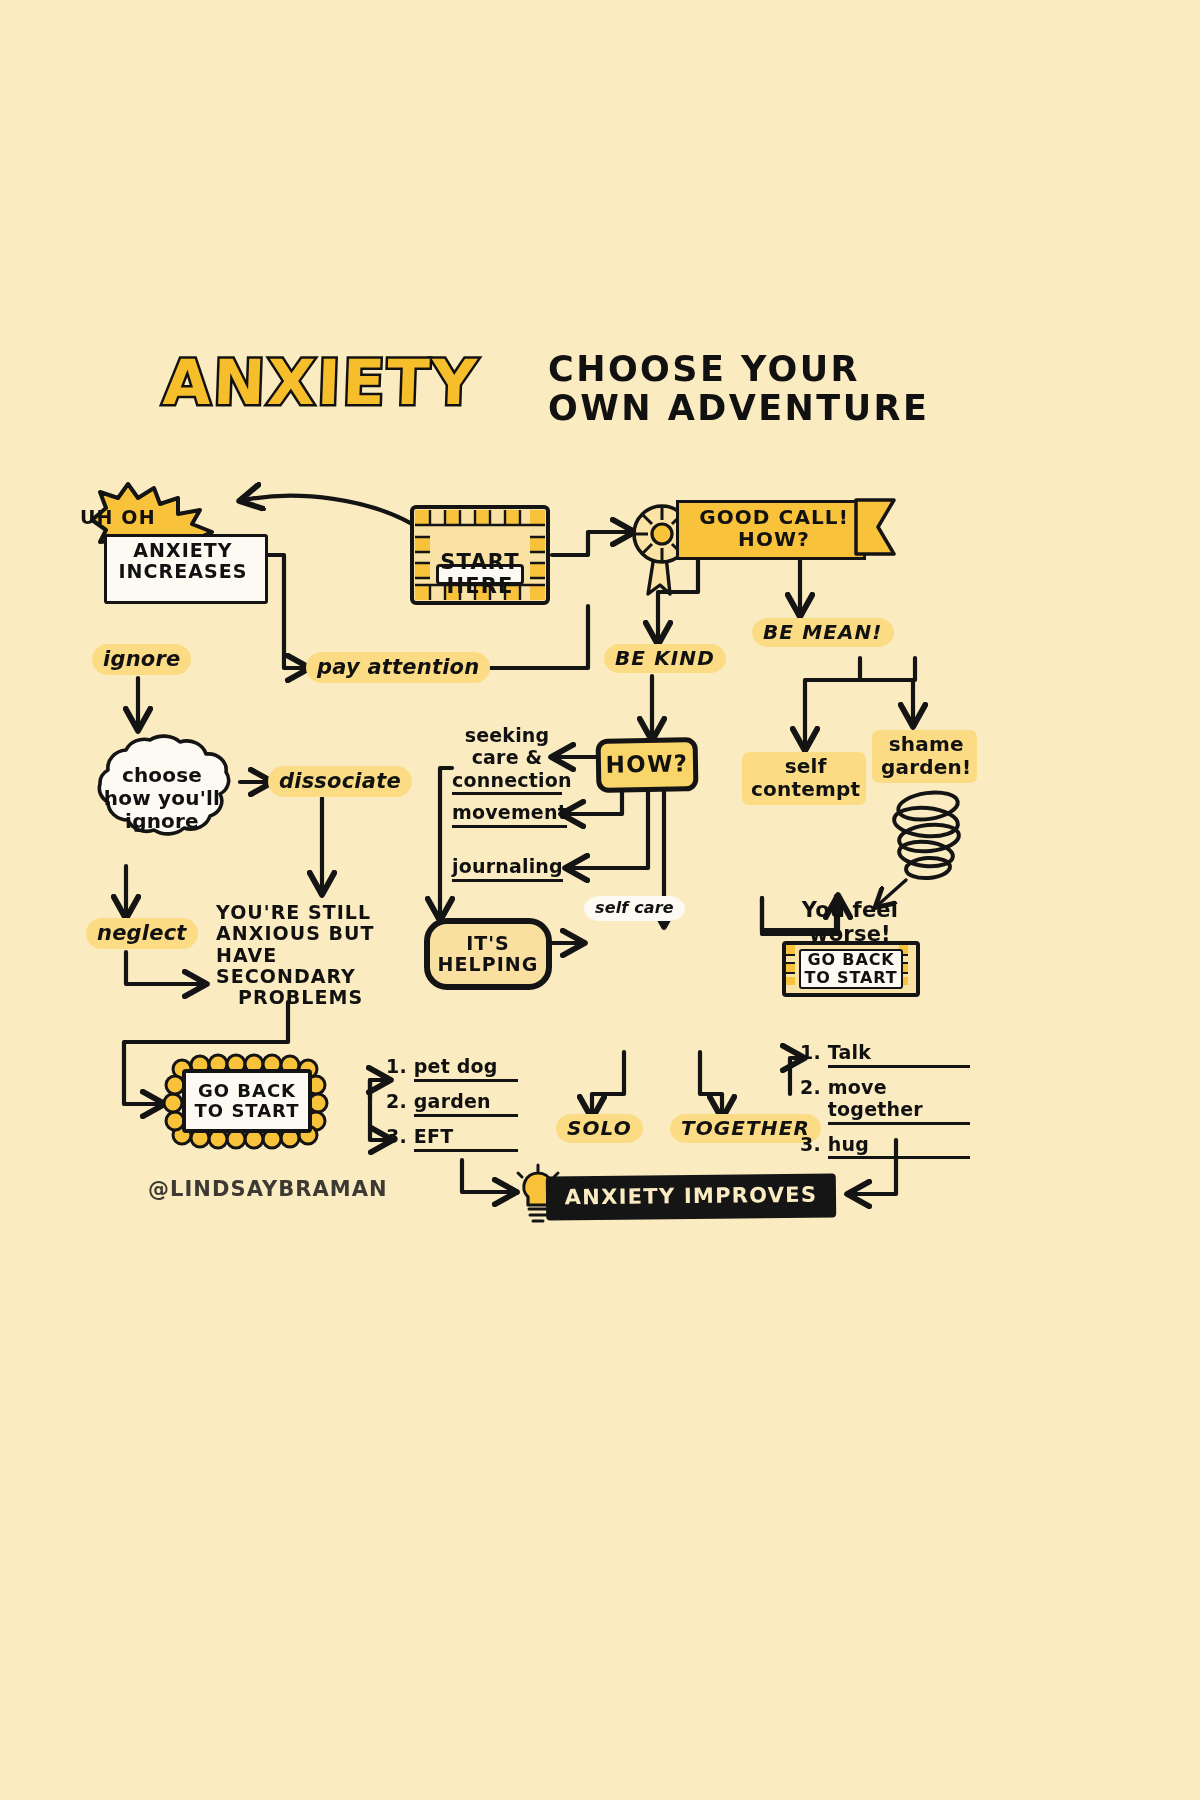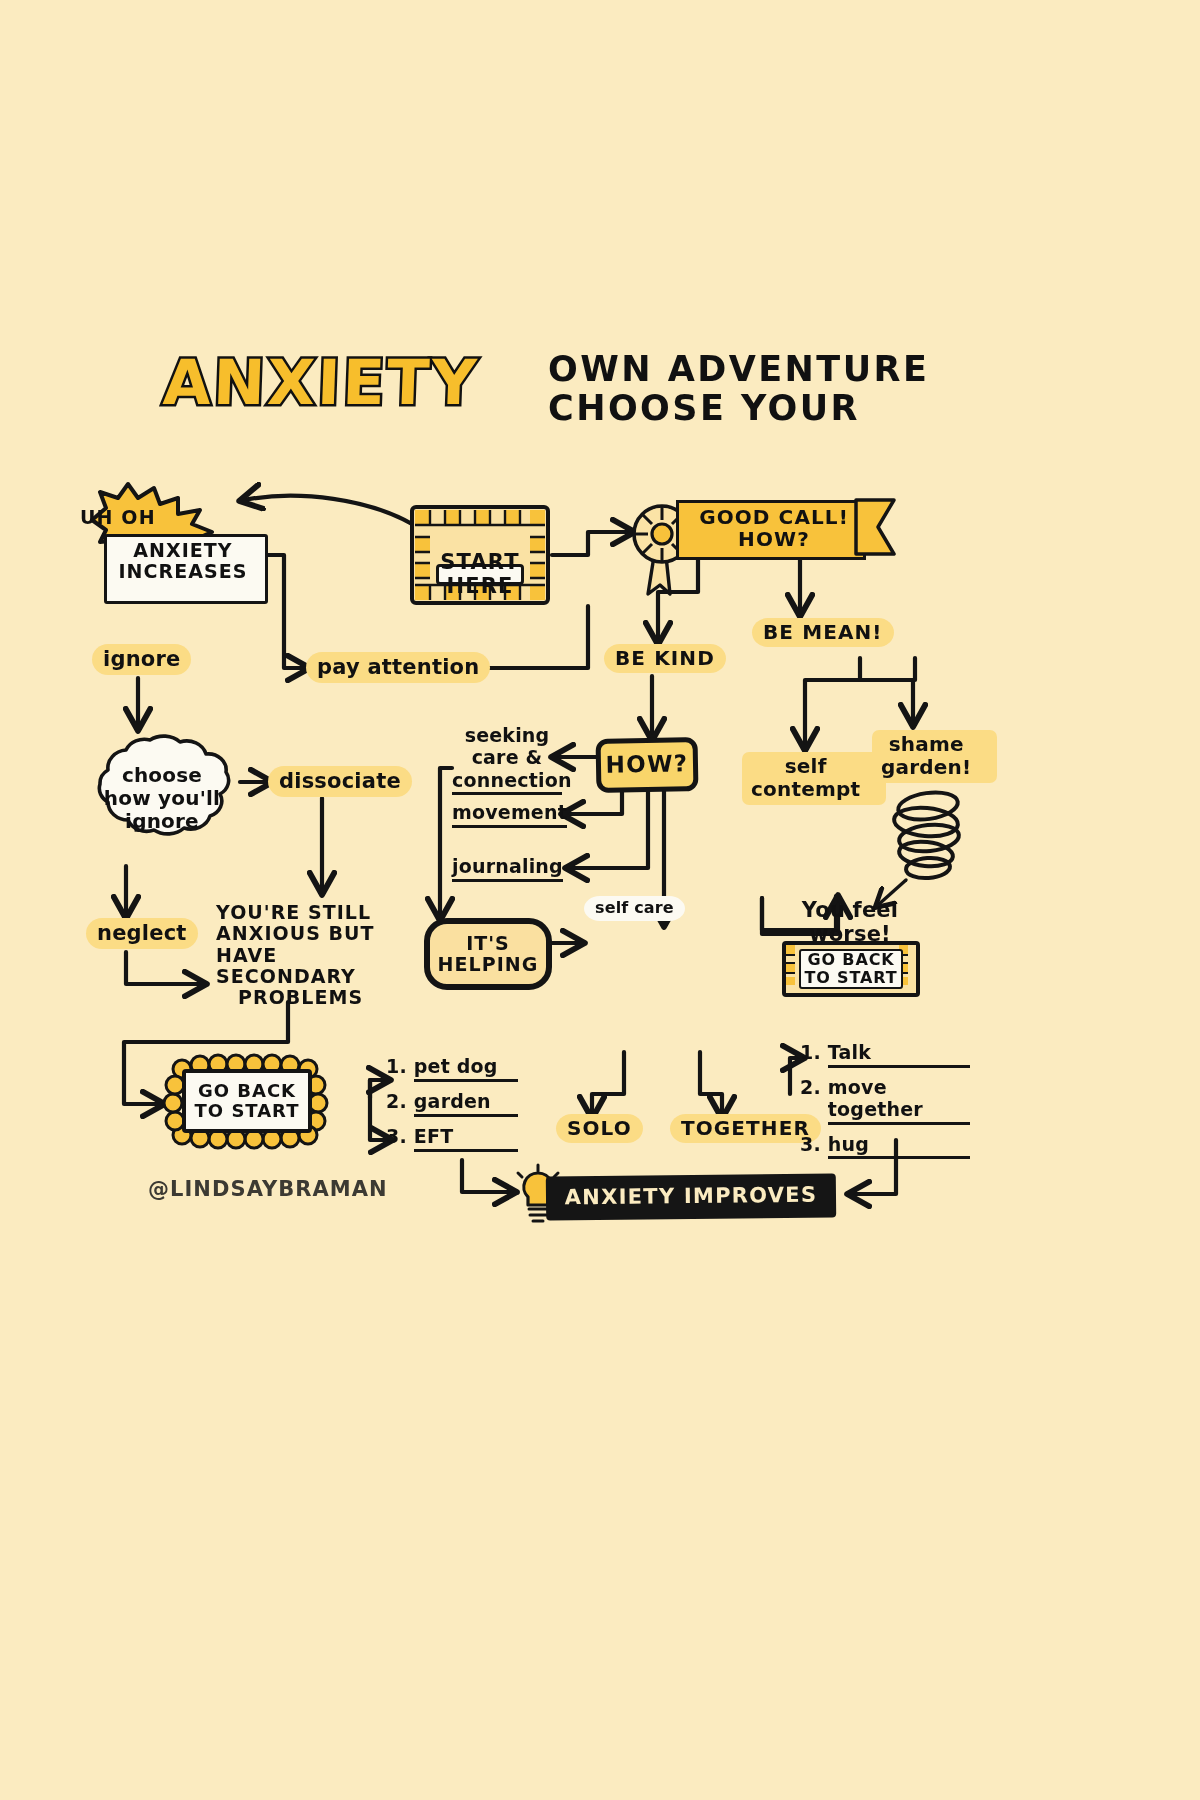--- a/index.html
+++ b/index.html
@@ -48,25 +48,26 @@
     letter-spacing:.07em;
   }
 
   
   .hl{
     background:#FBDC85;
     border-radius:16px/50%;
     padding:3px 11px 4px 11px;
     display:inline-block;
     color:#111;
+    font-style:italic;
   }
   .hl-sq{
     background:#FBDC85;
     border-radius:7px;
-    padding:3px 26px 4px 9px;
+    padding:3px 6px 4px 9px;
     display:inline-block;
   }
 
   
   .wbox{
     background:#FCFAF2;
     border:3.5px solid #141414;
     border-radius:3px;
   }
   .ybox{
@@ -149,22 +150,22 @@
   #wires{position:absolute;left:0;top:0;width:1200px;height:1800px;pointer-events:none;}
   #credit{left:148px;top:1178px;font-size:21px;letter-spacing:.05em;color:#3c3a33;}
 </style>
 </head>
 <body>
 
 <div id="stage">
 
   <div class="abs caps" id="title-anxiety">ANXIETY</div>
   <div class="abs caps" id="title-sub">
+    <div>CHOOSE YOUR</div>
     <div>OWN ADVENTURE</div>
-    <div>CHOOSE YOUR</div>
   </div>
 
   <svg id="wires" viewBox="0 0 1200 1800">
     <defs>
       <marker id="ah" viewBox="0 0 12 12" refX="8" refY="6" markerWidth="7" markerHeight="7" orient="auto">
         <path d="M1,1 L10,6 L1,11" fill="none" stroke="#141414" stroke-width="2.4" stroke-linecap="round" stroke-linejoin="round"></path>
       </marker>
     </defs>
 
     <path class="stroke" d="M412,524 C370,500 300,489 244,500" marker-end="url(#ah)"></path>

